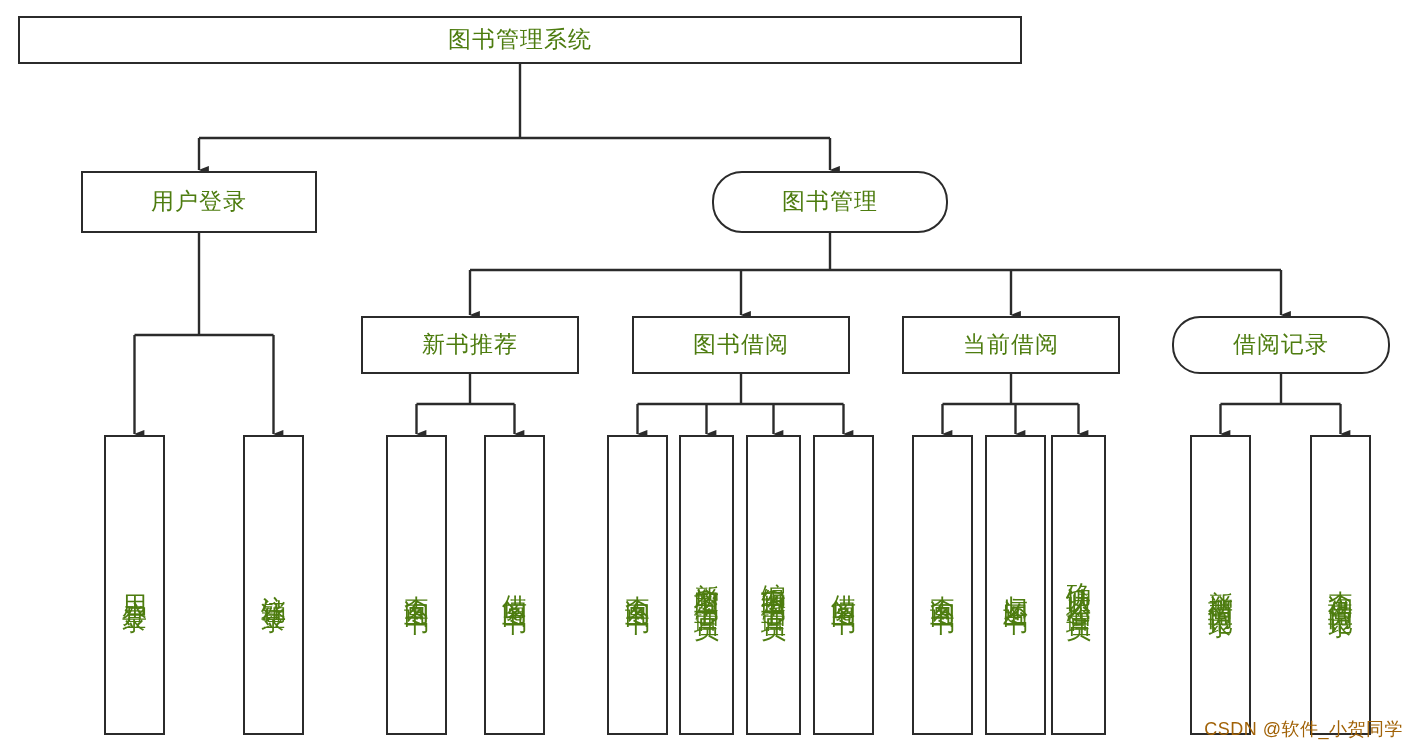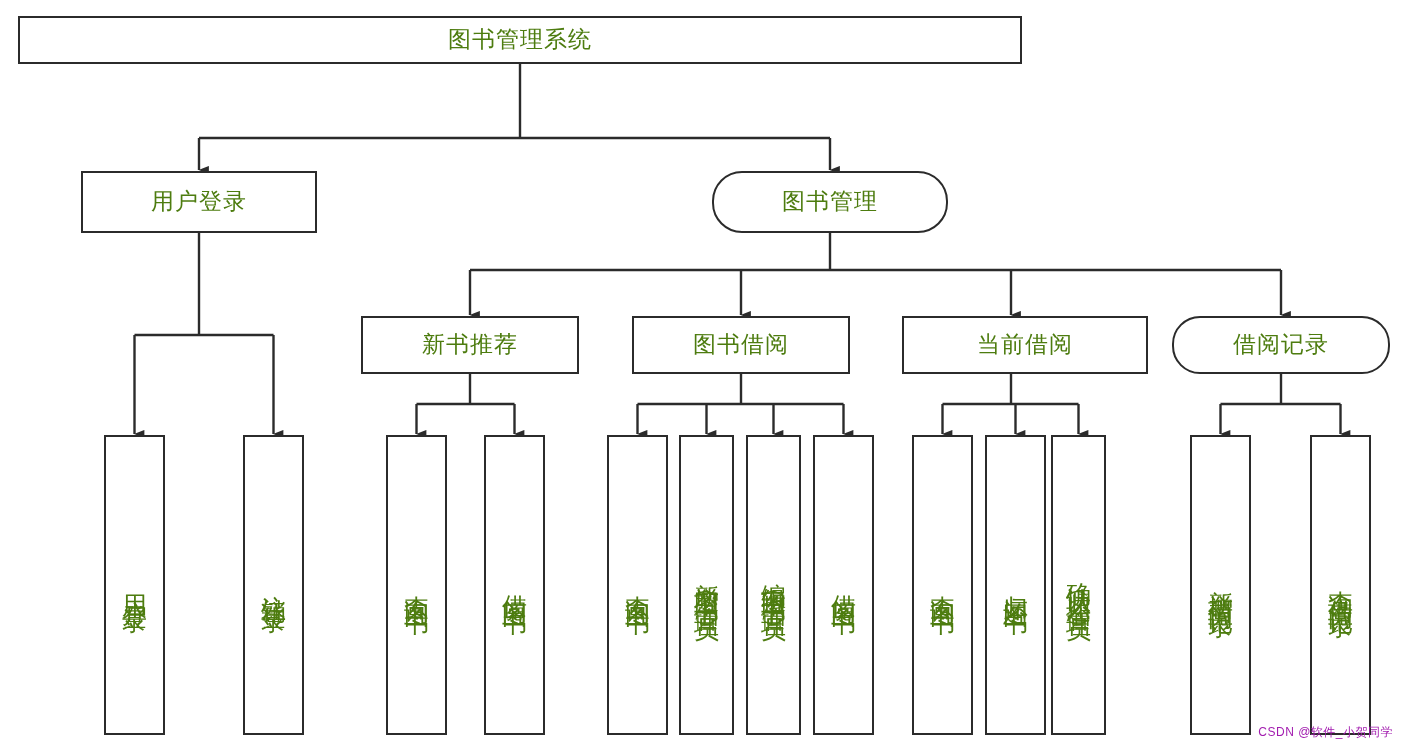--- a/index.html
+++ b/index.html
@@ -50,24 +50,24 @@
     line-height: 1.15;
     padding-top: 4px;
     padding-bottom: 4px;
   }
   .node-label {
     display: block;
     white-space: nowrap;
   }
   #watermark {
     position: absolute;
-    right: 12px;
+    right: 2px;
     bottom: 6px;
-    font-size: 12px;
-    color: #a21caf;
+    font-size: 18px;
+    color: #a16207;
     letter-spacing: 0.5px;
     white-space: nowrap;
   }
 </style>
 </head>
 <body>
 
 <div id="canvas">
   <svg id="edges" viewBox="0 0 1405 747" width="1405" height="747">
     <defs>
@@ -121,21 +121,21 @@
       </div>
       <div class="node horiz" style="left: 712px; top: 171px; width: 236px; height: 62px; border-radius: 30px;">
         <span class="node-label">图书管理</span>
       </div>
       <div class="node horiz" style="left: 361px; top: 316px; width: 218px; height: 58px;">
         <span class="node-label">新书推荐</span>
       </div>
       <div class="node horiz" style="left: 632px; top: 316px; width: 218px; height: 58px;">
         <span class="node-label">图书借阅</span>
       </div>
-      <div class="node horiz" style="left: 902px; top: 316px; width: 246px; height: 58px;">
+      <div class="node horiz" style="left: 902px; top: 316px; width: 218px; height: 58px;">
         <span class="node-label">当前借阅</span>
       </div>
       <div class="node horiz" style="left: 1172px; top: 316px; width: 218px; height: 58px; border-radius: 28px;">
         <span class="node-label">借阅记录</span>
       </div>
       <div class="node vert" style="left: 104px; top: 435px; width: 61px; height: 300px;">
         <span class="node-label">用户登录</span>
       </div>
       <div class="node vert" style="left: 243px; top: 435px; width: 61px; height: 300px;">
         <span class="node-label">注销登录</span>

